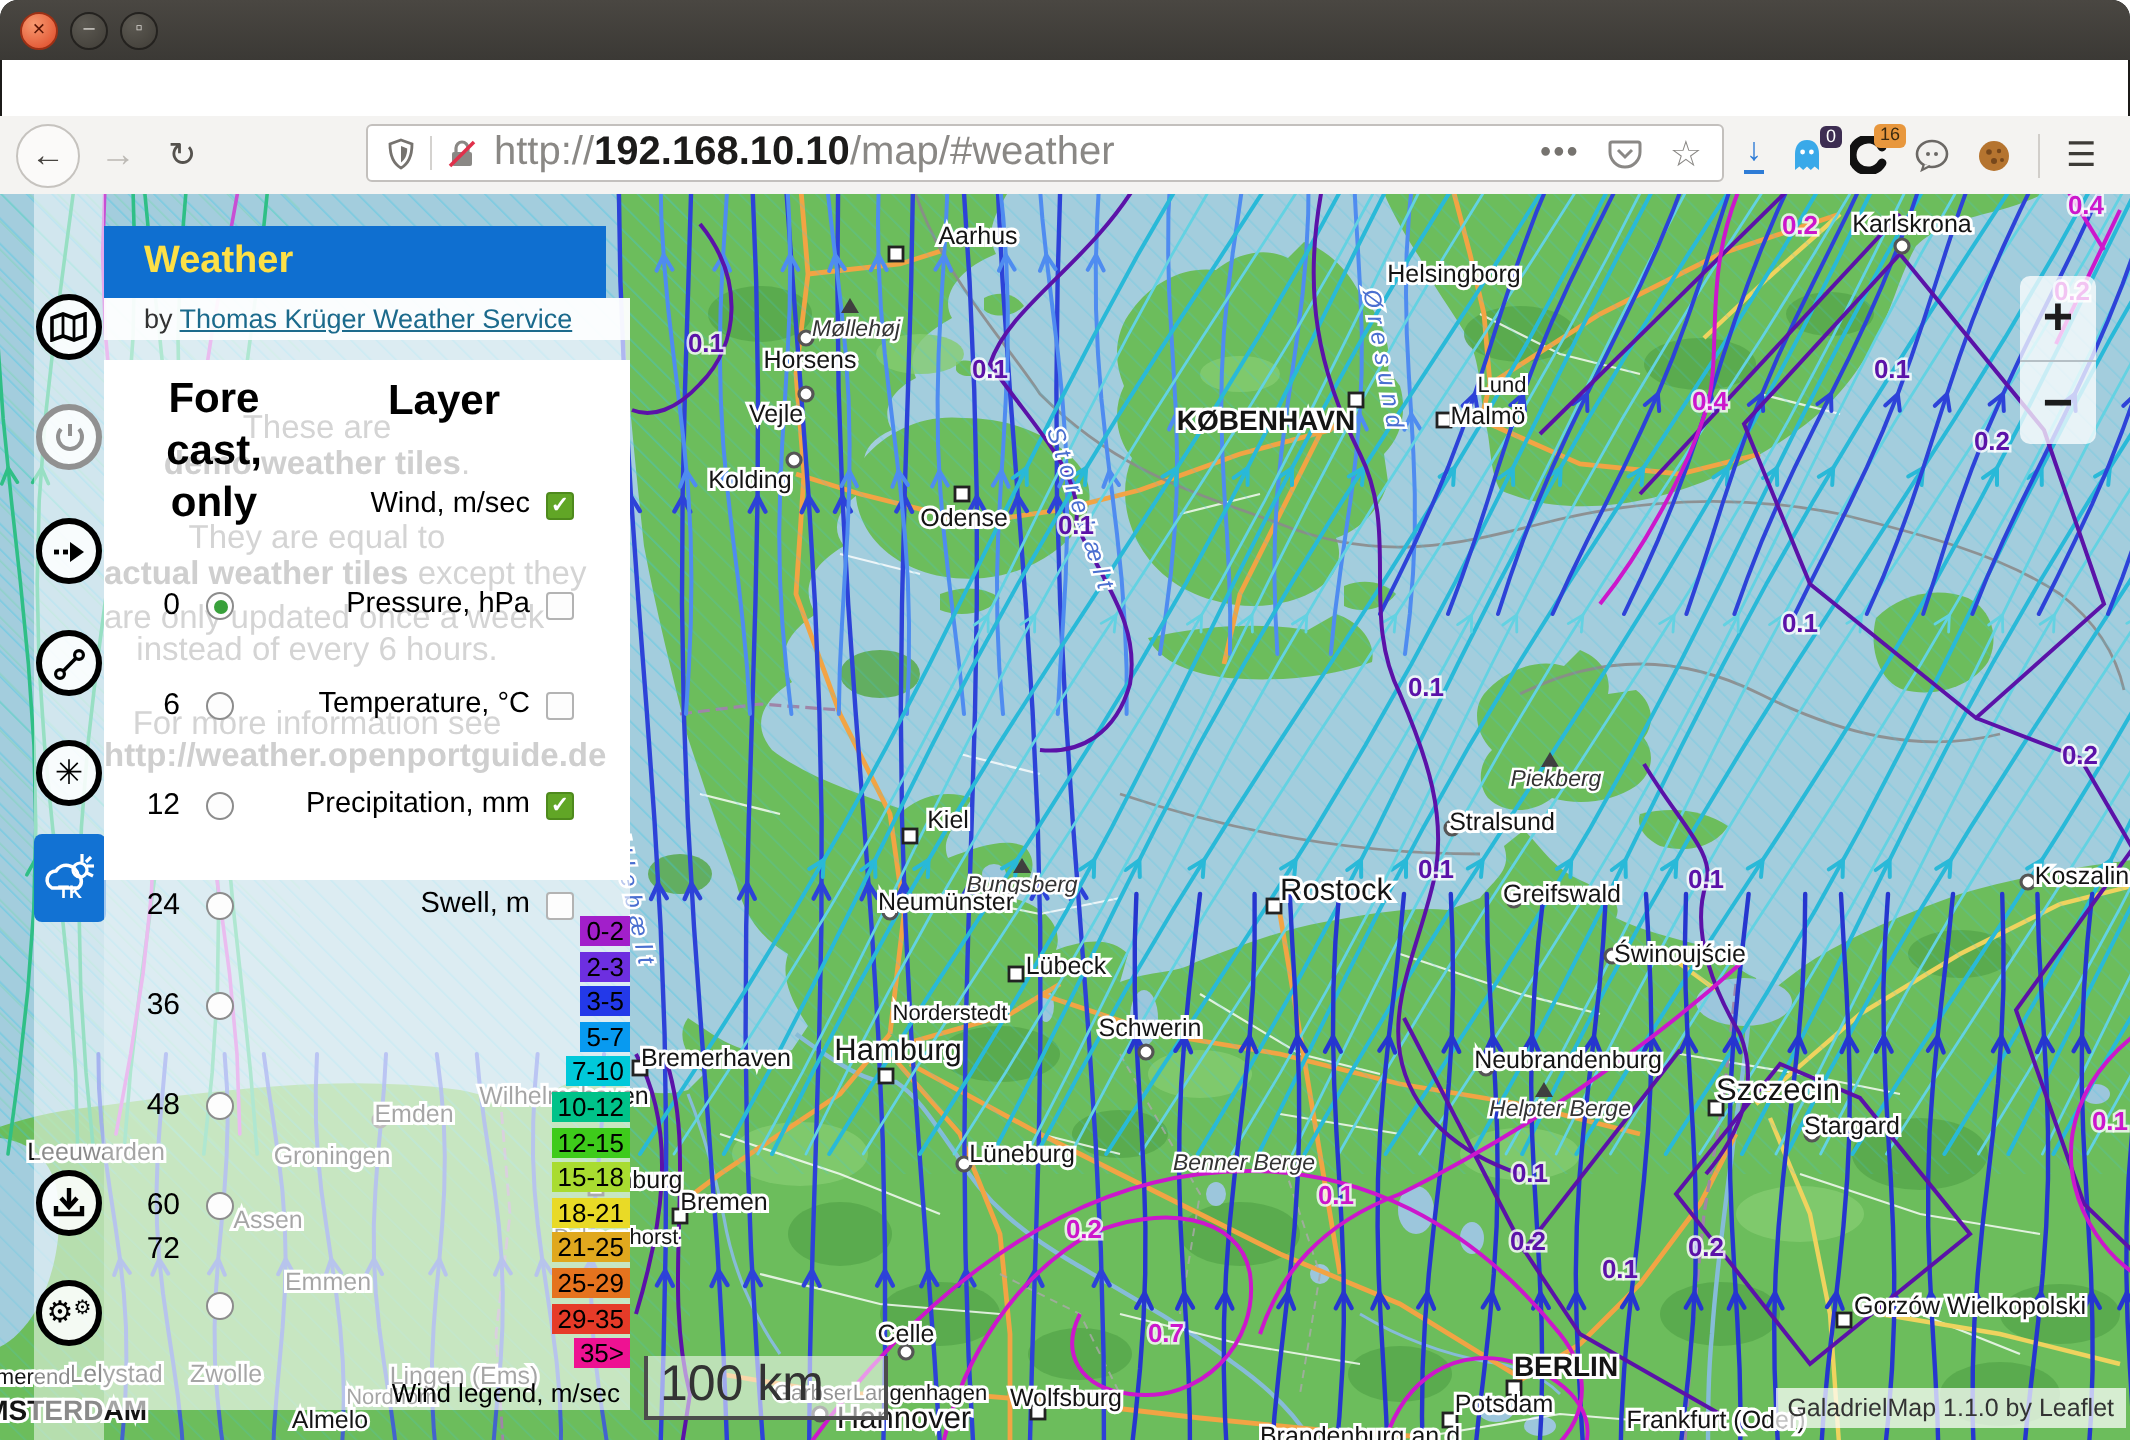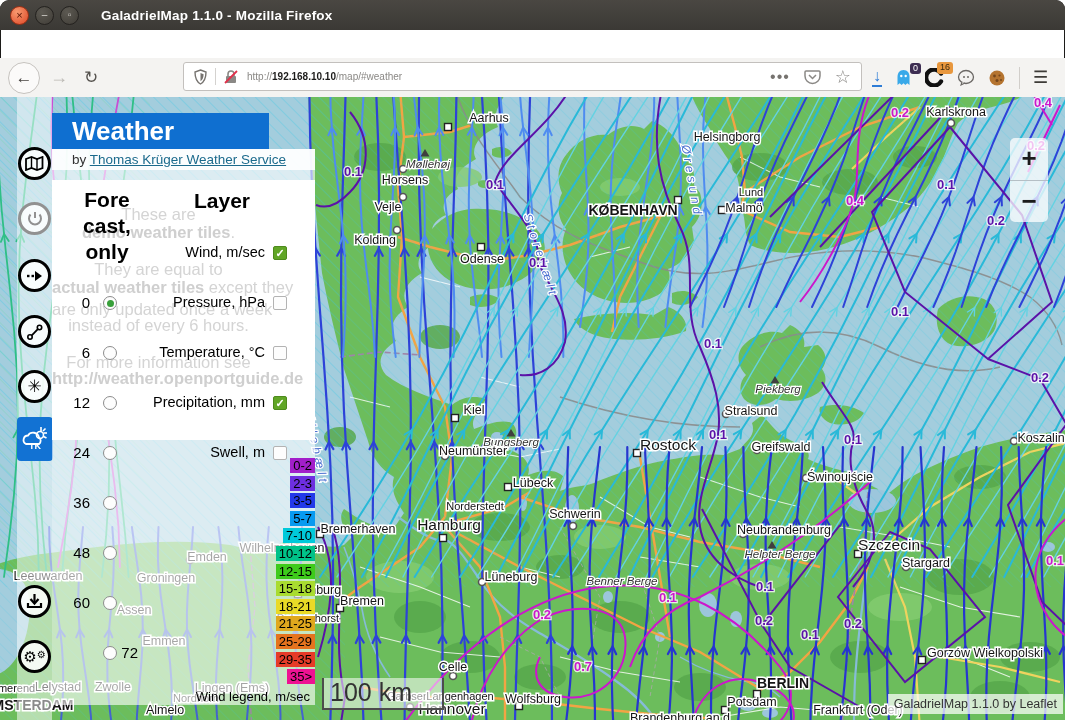--- a/index.html
+++ b/index.html
@@ -14,21 +14,21 @@
   #menubar{position:absolute;left:0;top:30px;width:100%;height:28px;background:#3b3935;display:flex;align-items:center;padding-left:4px;box-sizing:border-box;}
   .menu-item{color:#e9e7e3;font-size:13.5px;padding:4px 11px;cursor:default;}
   .menu-item u{text-decoration:underline;}
   
   #navbar{position:absolute;left:0;top:58px;width:100%;height:39px;background:#f4f3f1;border-bottom:1px solid #c7c5c2;display:flex;align-items:center;}
   #back-btn{width:30px;height:30px;border-radius:50%;border:1px solid #c6c3bf;background:#fbfaf9;display:flex;align-items:center;justify-content:center;font-size:17px;color:#474440;margin-left:8px;}
   #fwd-btn{font-size:18px;color:#bcb9b5;margin-left:10px;}
   #reload-btn{font-size:17px;color:#55524e;margin-left:16px;}
   #urlbar{position:absolute;left:183px;top:62px;width:679px;height:29px;background:#fff;border:1px solid #c3c0bd;border-radius:3px;display:flex;align-items:center;box-sizing:border-box;}
   #urlbar .sep{width:1px;height:17px;background:#d4d2cf;margin:0 7px;}
-  .urltxt{font-size:10px;color:#8a8885;white-space:nowrap;}
+  .urltxt{font-size:20px;color:#8a8885;white-space:nowrap;}
   .urltxt b{color:#1c1b1a;font-weight:bold;}
   #url-right{margin-left:auto;display:flex;align-items:center;gap:14px;padding-right:10px;color:#76736f;}
   #nav-icons{position:absolute;left:862px;top:58px;height:39px;display:flex;align-items:center;gap:13px;padding-left:10px;}
   .badge{position:absolute;top:-6px;right:-9px;font-size:9px;color:#fff;border-radius:3px;padding:1px 3px;line-height:1.1;}
   
   #map{position:absolute;left:0;top:97px;width:1065px;height:623px;overflow:hidden;background:#a3cddd;}
   #mapsvg{position:absolute;left:0;top:0;}
   text.city{paint-order:stroke;stroke:#fff;stroke-width:3px;fill:#141414;}
   text.cap{font-size:14px;font-weight:bold;}
   text.big{font-size:15.5px;}
@@ -45,21 +45,21 @@
   #scalectl{position:absolute;left:322px;top:581px;width:112px;height:27px;background:rgba(255,255,255,.55);border:2px solid #4c4c4c;border-top:none;font-size:25px;color:#333;padding:1px 0 2px 6px;line-height:27px;}
   #attrib{position:absolute;right:2px;bottom:6px;background:rgba(255,255,255,.72);padding:3px 6px;font-size:12.5px;color:#333;}
   
   #sidebar{position:absolute;left:17px;top:0;width:35px;height:623px;background:rgba(255,255,255,.5);}
   .tool{position:absolute;left:1px;width:33px;height:33px;border-radius:50%;border:3px solid #000;background:rgba(255,255,255,.85);box-sizing:border-box;display:flex;align-items:center;justify-content:center;color:#000;}
   .tool.disabled{border-color:#919191;color:#919191;}
   .tool.active{left:0;width:36px;height:44px;border-radius:4px;border:none;background:#1272d3;color:#bef264;}
   
   #panel{position:absolute;left:52px;top:16px;width:263px;height:592px;}
   #panel-veil{position:absolute;left:0;top:36px;width:263px;height:556px;background:rgba(255,255,255,.62);}
-  #panel-header{position:absolute;left:0;top:0;width:217px;height:36px;background:#0f6fd0;color:#ffffff;font-weight:bold;font-size:26px;line-height:36px;padding-left:20px;box-sizing:border-box;}
+  #panel-header{position:absolute;left:0;top:0;width:251px;height:36px;background:#0f6fd0;color:#fde047;font-weight:bold;font-size:19px;line-height:36px;padding-left:20px;box-sizing:border-box;}
   #panel-byline{position:absolute;left:0;top:36px;width:263px;height:21px;background:rgba(255,255,255,.88);font-size:13.5px;color:#333;line-height:21px;padding-left:20px;box-sizing:border-box;}
   #panel-byline a{color:#1b6a8c;text-decoration:underline;}
   #panel-card{position:absolute;left:0;top:67px;width:263px;height:260px;background:#fff;}
   .wmline{position:absolute;width:213px;text-align:center;font-size:16.5px;color:#d4d4d4;white-space:nowrap;}
   .wmline b{color:#cfcfcf;}
   .hdrcell{position:absolute;font-weight:bold;font-size:21px;color:#000;text-align:center;}
   .hourlbl{position:absolute;left:0;width:38px;text-align:right;font-size:15px;color:#000;}
   .radio{position:absolute;left:51px;width:14px;height:14px;border-radius:50%;border:1px solid #8c8c8c;background:#fdfdfd;box-sizing:border-box;}
   .radio.sel::after{content:"";position:absolute;left:2.5px;top:2.5px;width:7px;height:7px;border-radius:50%;background:#38a03a;}
   .laylbl{position:absolute;left:40px;width:173px;text-align:right;font-size:14.5px;color:#000;}
@@ -71,21 +71,20 @@
 </style>
 </head>
 <body>
 
 <div id="window">
 
   <div id="titlebar">
     <div class="winbtn" id="btn-close" style="background:radial-gradient(circle at 35% 30%,#f89a70,#dd4726);border:1px solid #9c3015;color:#5a1404;">×</div>
     <div class="winbtn" id="btn-min">–</div>
     <div class="winbtn" id="btn-max">▫</div>
-    <div id="win-title">GaladrielMap 1.1.0 - Mozilla Firefox</div>
   </div>
 
 
   <div id="navbar">
     <div id="back-btn">←</div>
     <div id="fwd-btn">→</div>
     <div id="reload-btn">↻</div>
   </div>
   <div id="urlbar">
     <span style="margin-left:9px;display:flex;">
@@ -854,21 +853,21 @@
           <div class="hourlbl" style="top: 281px;">12</div>
           <div class="radio" role="radio" style="top: 283px;"></div>
           <div class="hourlbl" style="top: 331px;">24</div>
           <div class="radio" role="radio" style="top: 333px;"></div>
           <div class="hourlbl" style="top: 381px;">36</div>
           <div class="radio" role="radio" style="top: 383px;"></div>
           <div class="hourlbl" style="top: 431px;">48</div>
           <div class="radio" role="radio" style="top: 433px;"></div>
           <div class="hourlbl" style="top: 481px;">60</div>
           <div class="radio" role="radio" style="top: 483px;"></div>
-          <div class="hourlbl" style="top: 531px; margin-left: 48px;">72</div>
+          <div class="hourlbl" style="top: 503px;">72</div>
           <div class="radio" role="radio" style="top: 533px;"></div>
         </div>
       <div id="legend">
           <div class="chip" style="background: rgb(162, 31, 202);">0-2</div>
           <div class="chip" style="background: rgb(109, 47, 224);">2-3</div>
           <div class="chip" style="background: rgb(35, 57, 233);">3-5</div>
           <div class="chip" style="background: rgb(8, 154, 240);">5-7</div>
           <div class="chip" style="background: rgb(0, 201, 218);">7-10</div>
           <div class="chip" style="background: rgb(0, 194, 137);">10-12</div>
           <div class="chip" style="background: rgb(62, 203, 27);">12-15</div>

